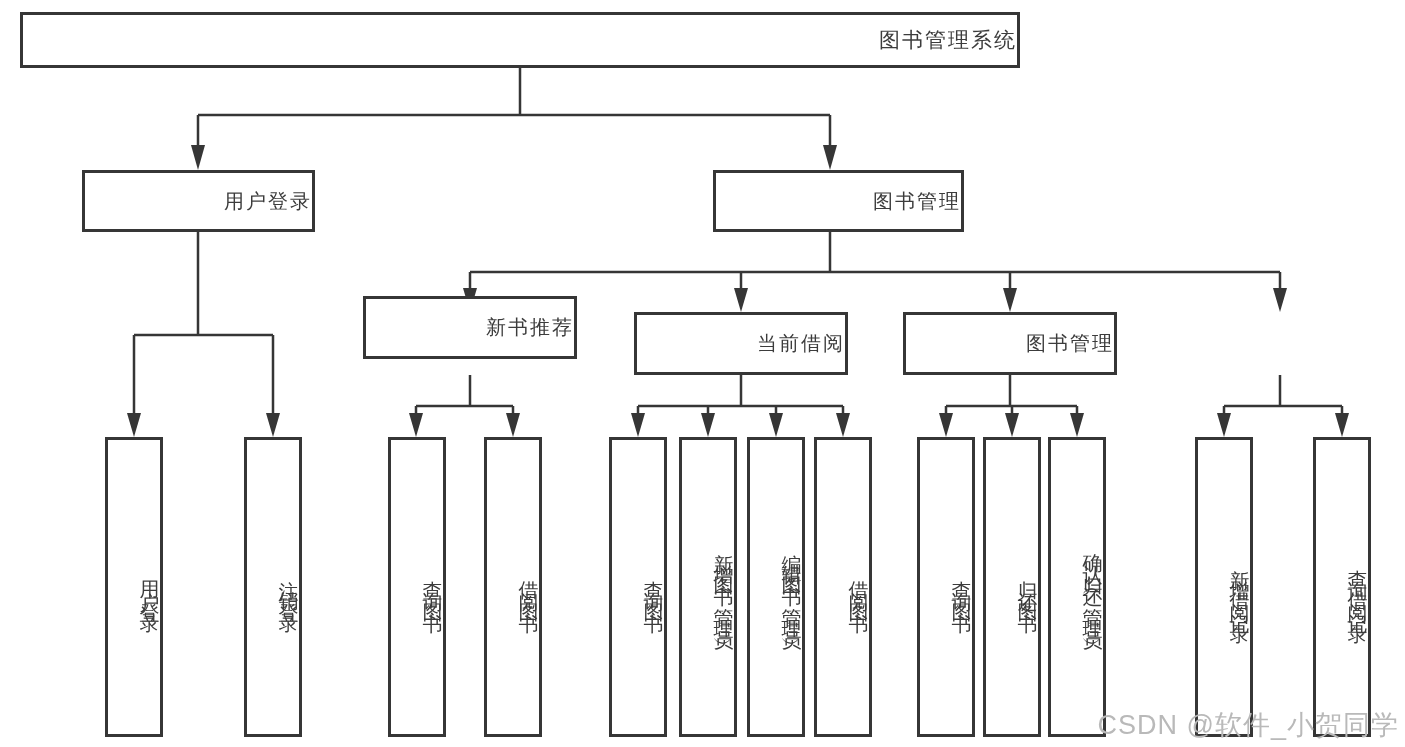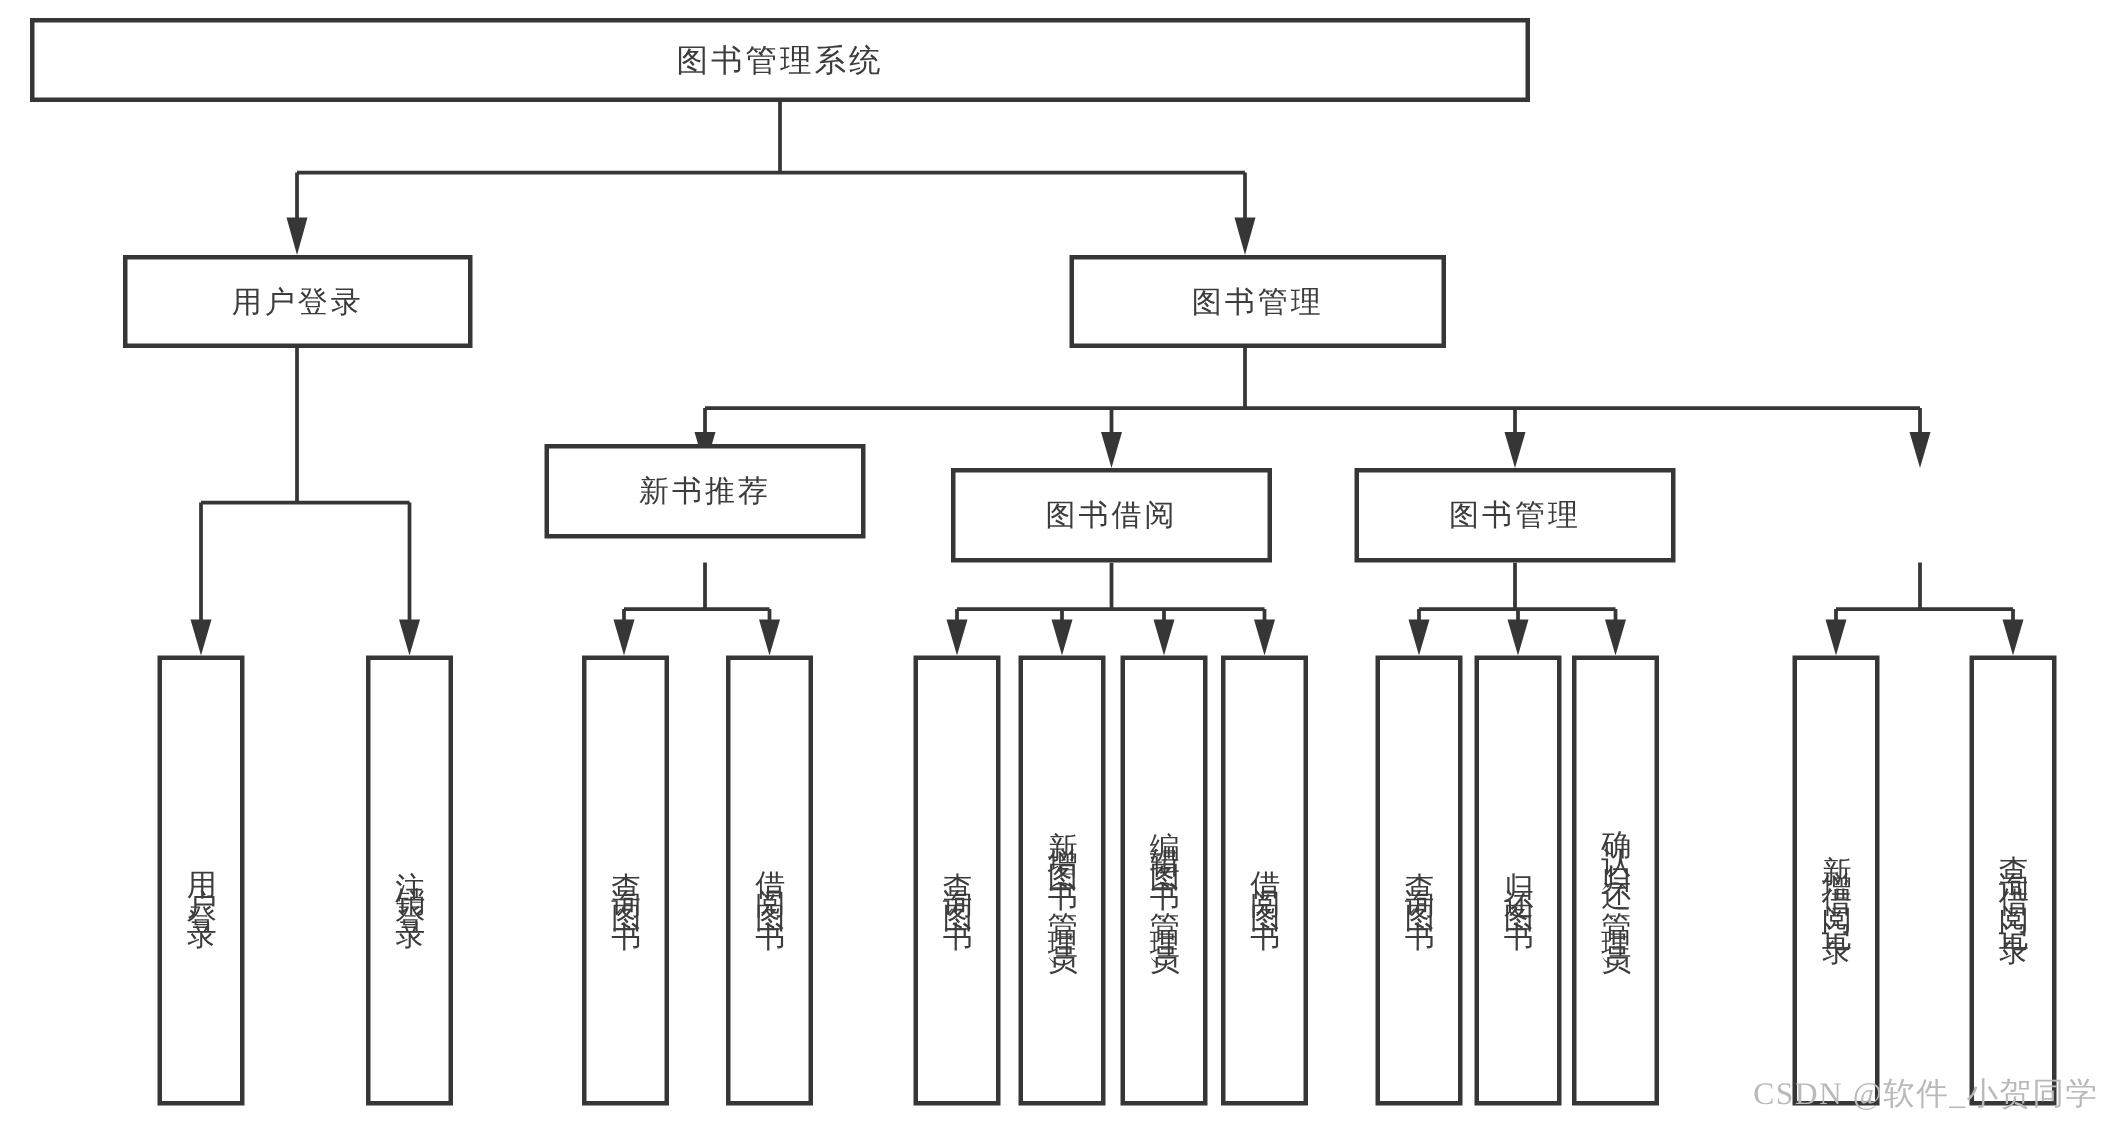--- a/index.html
+++ b/index.html
@@ -17,44 +17,43 @@
     overflow:hidden;
   }
   .wires{position:absolute;left:0;top:0;width:1405px;height:747px;}
   .box{
     position:absolute;
     box-sizing:border-box;
     border:3px solid var(--line);
     background:#fff;
     display:flex;
     align-items:center;
-    justify-content:center;
+    justify-content:flex-end;
     color:var(--text);
     font-size:20px;
     letter-spacing:2px;
     white-space:nowrap;
     z-index:2;
   }
   .box.root{font-size:21px;}
   .box.v span{
     writing-mode:vertical-rl;
     text-orientation:mixed;
     letter-spacing:11px;
     line-height:1;
     max-height:288px;
   }
   .watermark{
     position:absolute;
     right:6px;
     bottom:4px;
-    font-size:21px;
+    font-size:27px;
     color:var(--wm);
     letter-spacing:1px;
     z-index:3;
-    font-family:Liberation Serif, serif;
   }
 </style>
 </head>
 <body>
 
 <div class="canvas">
 
   <svg class="wires" viewBox="0 0 1405 747" xmlns="http://www.w3.org/2000/svg">
     <g stroke="#363636" stroke-width="2.5" fill="none">
       <path d="M520,68 V115 M198,115 H830 M198,115 V146 M830,115 V146
@@ -96,21 +95,21 @@
     <span>用户登录</span>
   </div>
   <div class="box" style="left:713px;top:170px;width:251px;height:62px">
     <span>图书管理</span>
   </div>
 
   <div class="box" style="left:363px;top:296px;width:214px;height:63px">
     <span>新书推荐</span>
   </div>
   <div class="box" style="left:634px;top:312px;width:214px;height:63px">
-    <span>图书借阅</span>
+    <span>当前借阅</span>
   </div>
   <div class="box" style="left:903px;top:312px;width:214px;height:63px">
     <span>图书管理</span>
   </div>
 
   <div class="box v" style="left:105px;top:437px;width:58px;height:300px">
     <span>用户登录</span>
   </div>
   <div class="box v" style="left:244px;top:437px;width:58px;height:300px">
     <span>注销登录</span>

